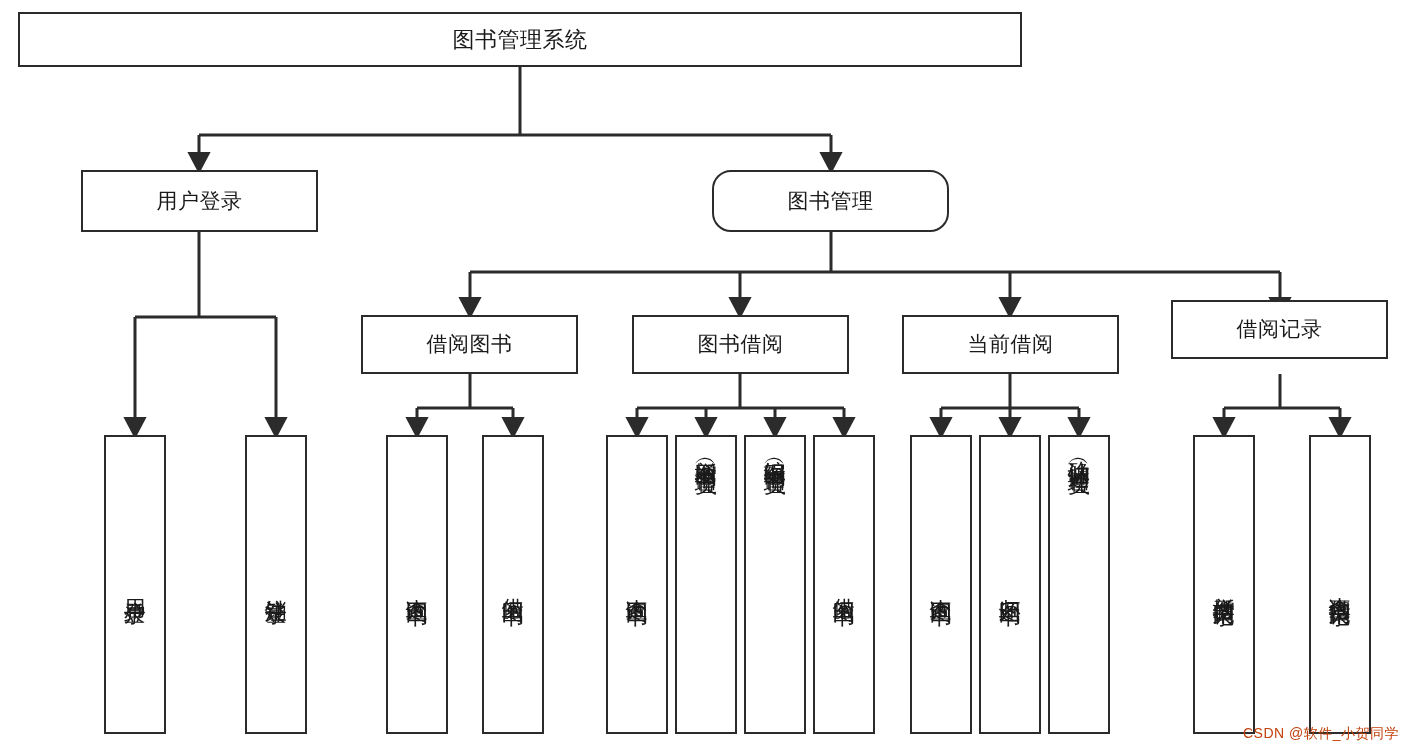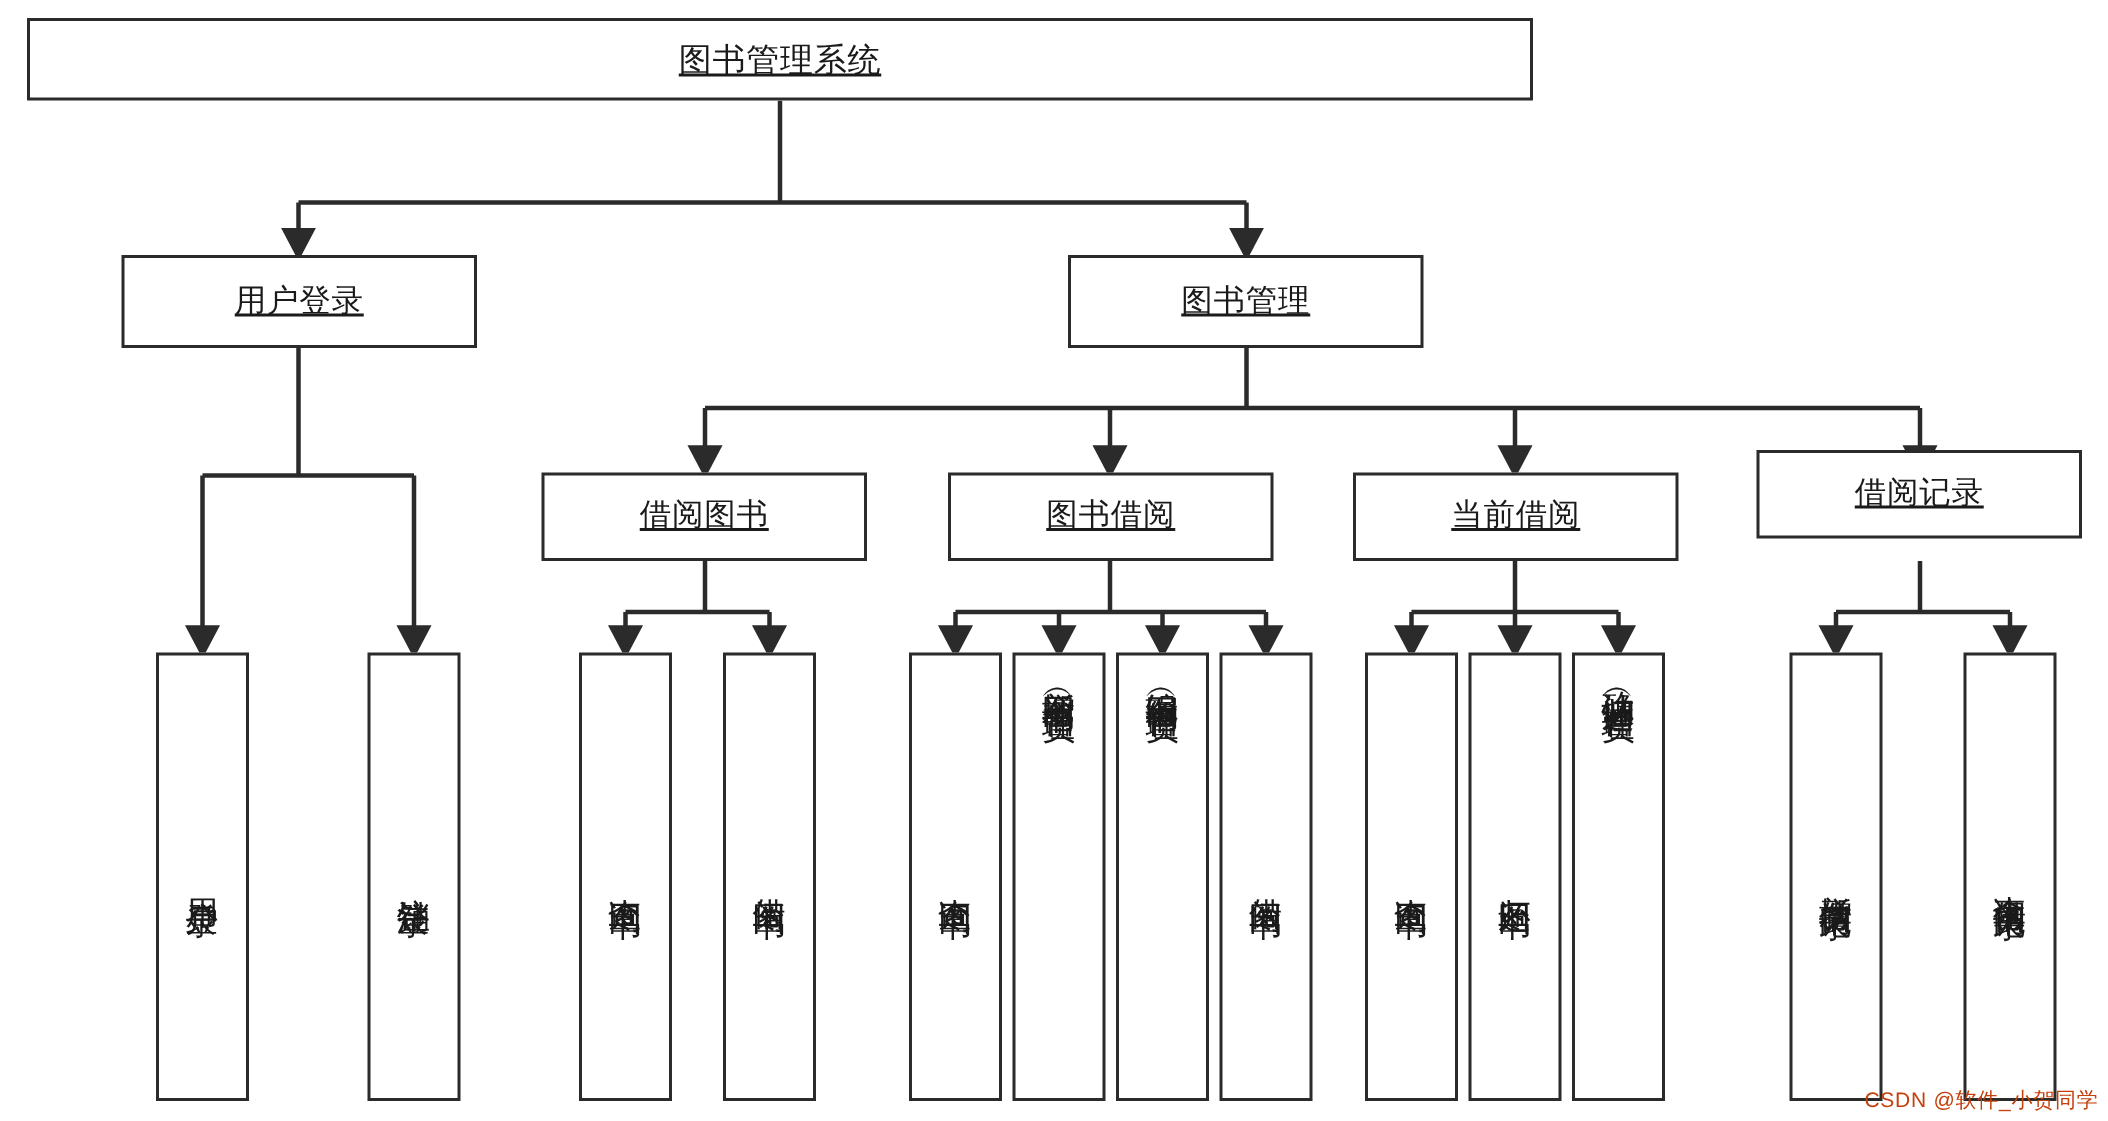--- a/index.html
+++ b/index.html
@@ -39,21 +39,20 @@
   }
   .node-label {
     color: #1a1a1a;
     text-align: center;
     line-height: 1.18;
     white-space: nowrap;
   }
   .node-box.horizontal .node-label {
     font-size: 21px;
     letter-spacing: 0.5px;
-    text-decoration: underline;
   }
   .node-box.root .node-label {
     font-size: 22px;
   }
   .node-box.vertical {
     align-items: flex-start;
     justify-content: center;
     padding-top: 6px;
   }
   .node-box.vertical .node-label {
@@ -134,21 +133,21 @@
     </g>
   </svg>
 
   <div class="node-box horizontal root" style="left:18px; top:12px; width:1004px; height:55px;">
     <span class="node-label">图书管理系统</span>
   </div>
 
   <div class="node-box horizontal" style="left:81px; top:170px; width:237px; height:62px;">
     <span class="node-label">用户登录</span>
   </div>
-  <div class="node-box horizontal" style="left:712px; top:170px; width:237px; height:62px;">
+  <div class="node-box horizontal" style="left:712px; top:170px; width:237px; height:62px;border-radius:19px;">
     <span class="node-label">图书管理</span>
   </div>
 
   <div class="node-box horizontal" style="left:361px; top:315px; width:217px; height:59px;">
     <span class="node-label">借阅图书</span>
   </div>
   <div class="node-box horizontal" style="left:902px; top:315px; width:217px; height:59px;">
     <span class="node-label">当前借阅</span>
   </div>
   <div class="node-box horizontal" style="left:632px; top:315px; width:217px; height:59px;">

